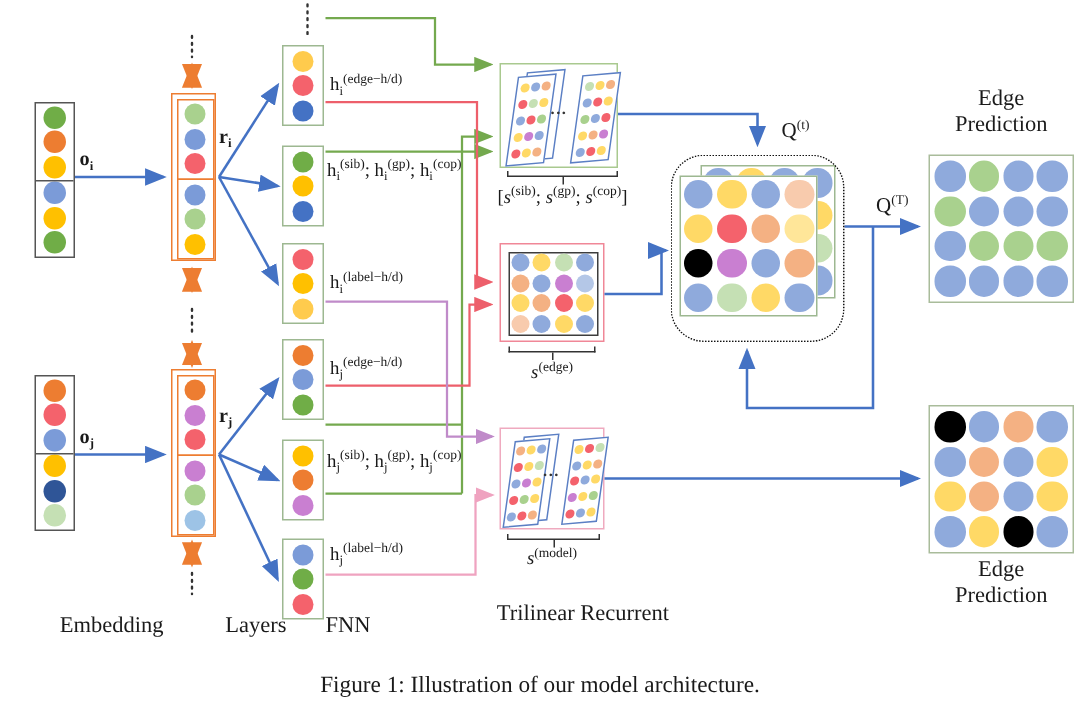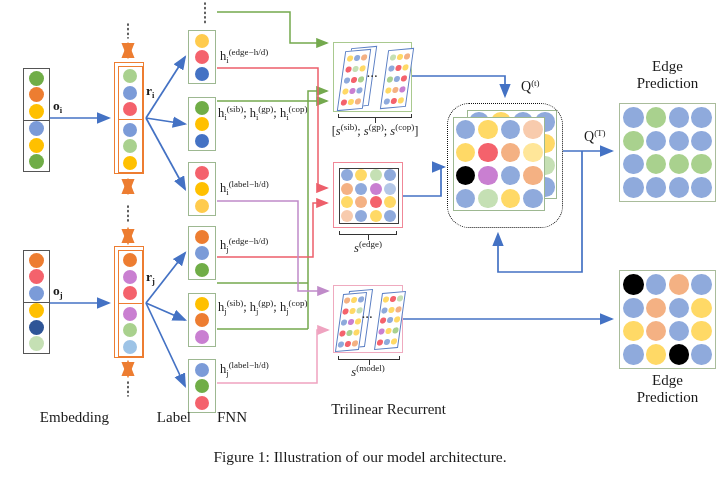--- a/index.html
+++ b/index.html
@@ -415,20 +415,20 @@
       <span style="background: rgb(255, 217, 102);"></span>
       <span style="background: rgb(0, 0, 0);"></span>
       <span style="background: rgb(143, 170, 220);"></span>
     </div>
   <div class="abs lbl predtitle" style="left:619px;top:372px;width:97px;">
     <div>Edge</div>
     <div>Prediction</div>
   </div>
 
   <div class="abs lbl coltitle" style="left:0;top:409px;width:93px;">Embedding</div>
-  <div class="abs lbl coltitle" style="left:95px;top:409px;width:80px;">Label</div>
+  <div class="abs lbl coltitle" style="left:95px;top:409px;width:80px;">Layers</div>
   <div class="abs lbl coltitle" style="left:171px;top:409px;width:60px;">FNN</div>
   <div class="abs lbl coltitle" style="left:295px;top:401px;width:135px;">
     <div>Trilinear Recurrent</div>
   </div>
   <div class="abs caption">Figure 1: Illustration of our model architecture.</div>
 
 </div>
 
 </body></html>

